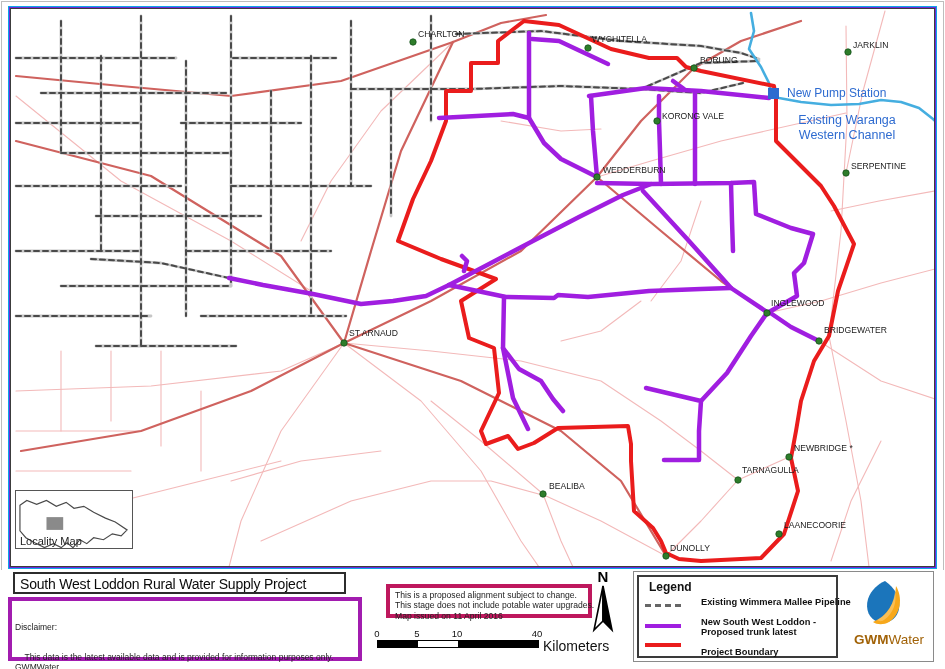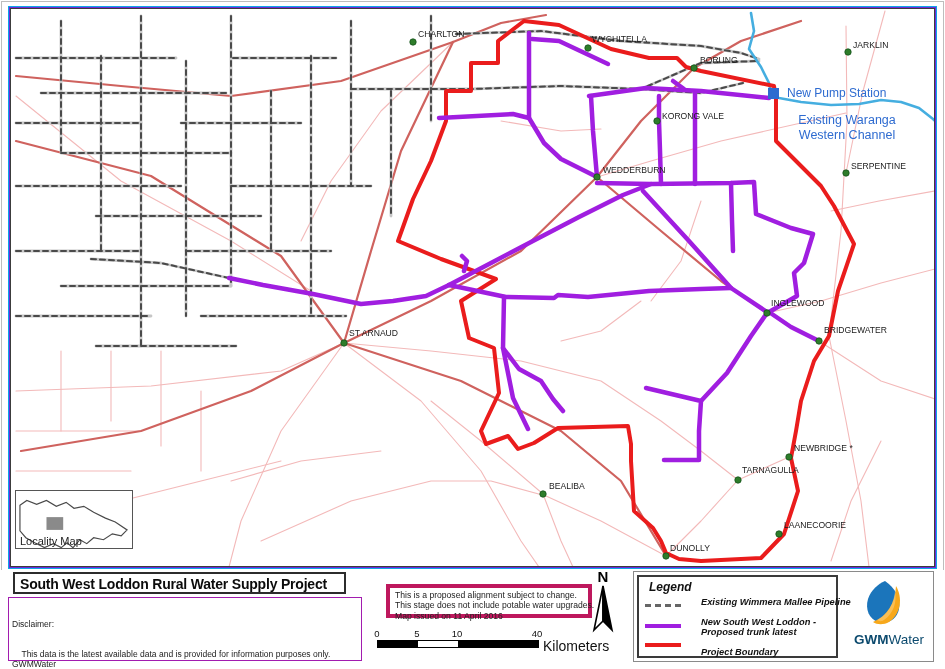--- a/index.html
+++ b/index.html
@@ -9,44 +9,44 @@
   
   .map-frame{position:absolute;left:8px;top:6px;width:929px;height:563px;border:1px solid #0ea5e9;background:#6d28d9;box-sizing:border-box;}
   .map-inner{position:absolute;left:1px;top:1px;right:1px;bottom:1px;border:1px solid #3c3c3c;overflow:hidden;background:#fff;}
   .map-inner svg{position:absolute;left:0;top:0;}
   
   .locality{position:absolute;left:4px;top:481px;width:118px;height:59px;background:#fff;border:1px solid #555;box-sizing:border-box;}
   .locality-label{position:absolute;left:4px;bottom:1px;font-size:11px;color:#222;}
   
   .bottom{position:absolute;left:0;top:570px;width:945px;height:99px;background:#fff;}
   .title-box{position:absolute;left:13px;top:2px;width:333px;height:22px;border:2px solid #2c2c2c;background:#fff;
-             font-weight:bold;font-size:14px;letter-spacing:-0.2px;color:#0b0b0b;line-height:21px;padding-left:5px;box-sizing:border-box;white-space:nowrap;}
-  .disclaimer-box{position:absolute;left:8px;top:27px;width:354px;height:64px;border:1px solid #a21caf;background:#fff;
+             font-weight:normal;font-size:14px;letter-spacing:-0.2px;color:#0b0b0b;line-height:21px;padding-left:5px;box-sizing:border-box;white-space:nowrap;}
+  .disclaimer-box{position:absolute;left:8px;top:27px;width:354px;height:64px;border:4px solid #a21caf;background:#fff;
              font-size:8.5px;color:#222;line-height:1.18;padding:1px 3px;box-sizing:border-box;white-space:pre-wrap;}
   .note-box{position:absolute;left:386px;top:14px;width:206px;height:34px;border:4px solid #be185d;background:#fff;
              font-size:8.6px;color:#222;line-height:1.2;padding:2px 5px;box-sizing:border-box;white-space:nowrap;}
   .scalebar{position:absolute;left:373px;top:58px;width:230px;height:24px;font-size:9.5px;color:#111;}
   .scalebar .tick{position:absolute;top:0;transform:translateX(-50%);}
   .sb-bar{position:absolute;left:4px;top:12px;width:160px;height:6px;border:1px solid #000;box-sizing:content-box;font-size:0;}
   .sb-seg{display:inline-block;height:6px;vertical-align:top;}
   .sb-unit{position:absolute;left:170px;top:10px;font-size:14px;}
   .north{position:absolute;left:590px;top:0px;width:26px;height:68px;text-align:center;}
   .north .n{font-size:15px;font-weight:bold;color:#000;line-height:14px;}
   
   .br-frame{position:absolute;left:633px;top:1px;width:301px;height:91px;border:1px solid #8a8a8a;background:#fff;box-sizing:border-box;}
-  .legend{position:absolute;left:3px;top:3px;width:201px;height:83px;border:2px solid #3a3a3a;background:#fff;box-sizing:border-box;font-style:italic;}
+  .legend{position:absolute;left:3px;top:3px;width:201px;height:83px;border:2px solid #3a3a3a;background:#fff;box-sizing:border-box;}
   .legend-title{font-size:12px;font-weight:bold;color:#111;margin:3px 0 2px 10px;}
   .lg-row{position:relative;margin:0 0 0 6px;height:20px;}
   .lg-swatch{position:absolute;left:0;top:8px;width:36px;}
   .lg-dash{border-top:3px dashed #666;}
   .lg-solid{height:4px;}
   .lg-label{position:absolute;left:56px;top:1px;font-size:9.3px;font-weight:bold;color:#111;line-height:1.12;white-space:nowrap;}
   
   .logo{position:absolute;left:212px;top:8px;width:86px;height:72px;text-align:center;}
-  .logo-text{font-size:13.5px;color:#0c4a6e;margin-top:2px;white-space:nowrap;}
+  .logo-text{font-size:13.5px;color:#a16207;margin-top:2px;white-space:nowrap;}
   .logo-text b{font-weight:bold;}
 </style>
 </head>
 <body>
 
 <div class="page">
   <div class="page-border"></div>
 
   <div class="map-frame">
     <div class="map-inner">

